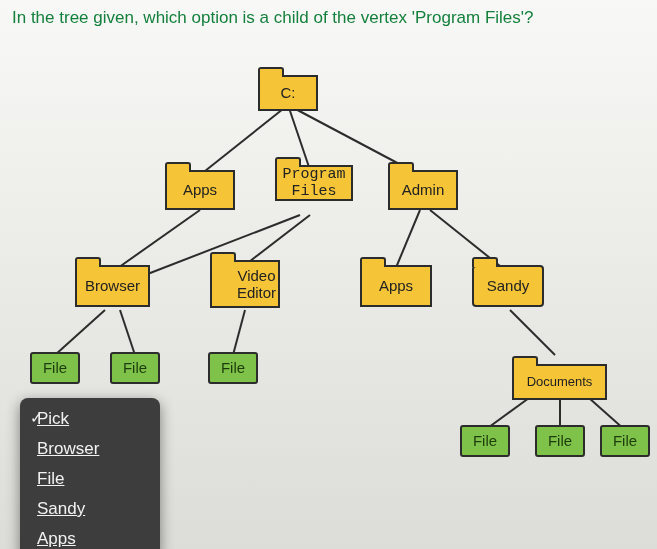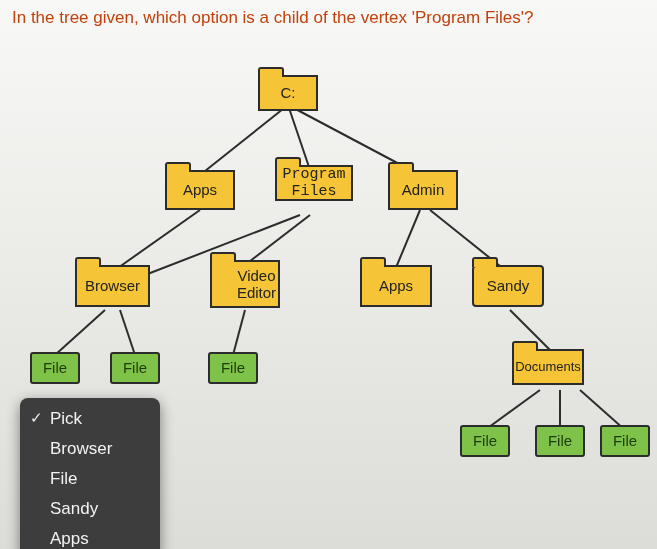--- a/index.html
+++ b/index.html
@@ -9,21 +9,21 @@
     background: linear-gradient(180deg, #f8f8f6 0%, #ededea 40%, #dcdcd8 100%);
     font-family: Arial, Helvetica, sans-serif;
     position: relative;
     overflow: hidden;
   }
   .question {
     position: absolute;
     top: 8px;
     left: 12px;
     font-size: 17px;
-    color: #c2410c;
+    color: #15803d;
   }
   .stage {
     position: absolute;
     top: 40px; left: 0;
     width: 657px; height: 509px;
   }
   svg.edges {
     position: absolute;
     top: 0; left: 0;
     width: 657px; height: 509px;
@@ -71,23 +71,24 @@
     top: 398px;
     width: 140px;
     background: #3d3d3d;
     border-radius: 8px;
     box-shadow: 0 4px 14px rgba(0,0,0,0.45);
     padding: 6px 0;
     color: #f2f2f2;
     font-size: 17px;
   }
   .dropdown .opt {
-    padding: 5px 14px 5px 30px;
+    padding: 5px 14px 5px 17px;
     position: relative;
     cursor: pointer;
+    text-decoration: underline;
   }
   .dropdown .opt.selected::before {
     content: "✓";
     position: absolute;
     left: 10px;
     top: 5px;
     font-size: 15px;
   }
 </style>
 </head>
@@ -162,21 +163,21 @@
 
   <div class="node file" style="left:30px; top:312px; width:50px; height:32px;">
     <span>File</span>
   </div>
   <div class="node file" style="left:110px; top:312px; width:50px; height:32px;">
     <span>File</span>
   </div>
   <div class="node file" style="left:208px; top:312px; width:50px; height:32px;">
     <span>File</span>
   </div>
-  <div class="node folder" style="left:512px; top:309px; width:72px; height:36px; font-size:13px;">
+  <div class="node folder" style="left:512px; top:324px; width:95px; height:36px; font-size:13px;">
     <div class="tab"></div>
     <span>Documents</span>
   </div>
 
   <div class="node file" style="left:460px; top:385px; width:50px; height:32px;">
     <span>File</span>
   </div>
   <div class="node file" style="left:535px; top:385px; width:50px; height:32px;">
     <span>File</span>
   </div>

